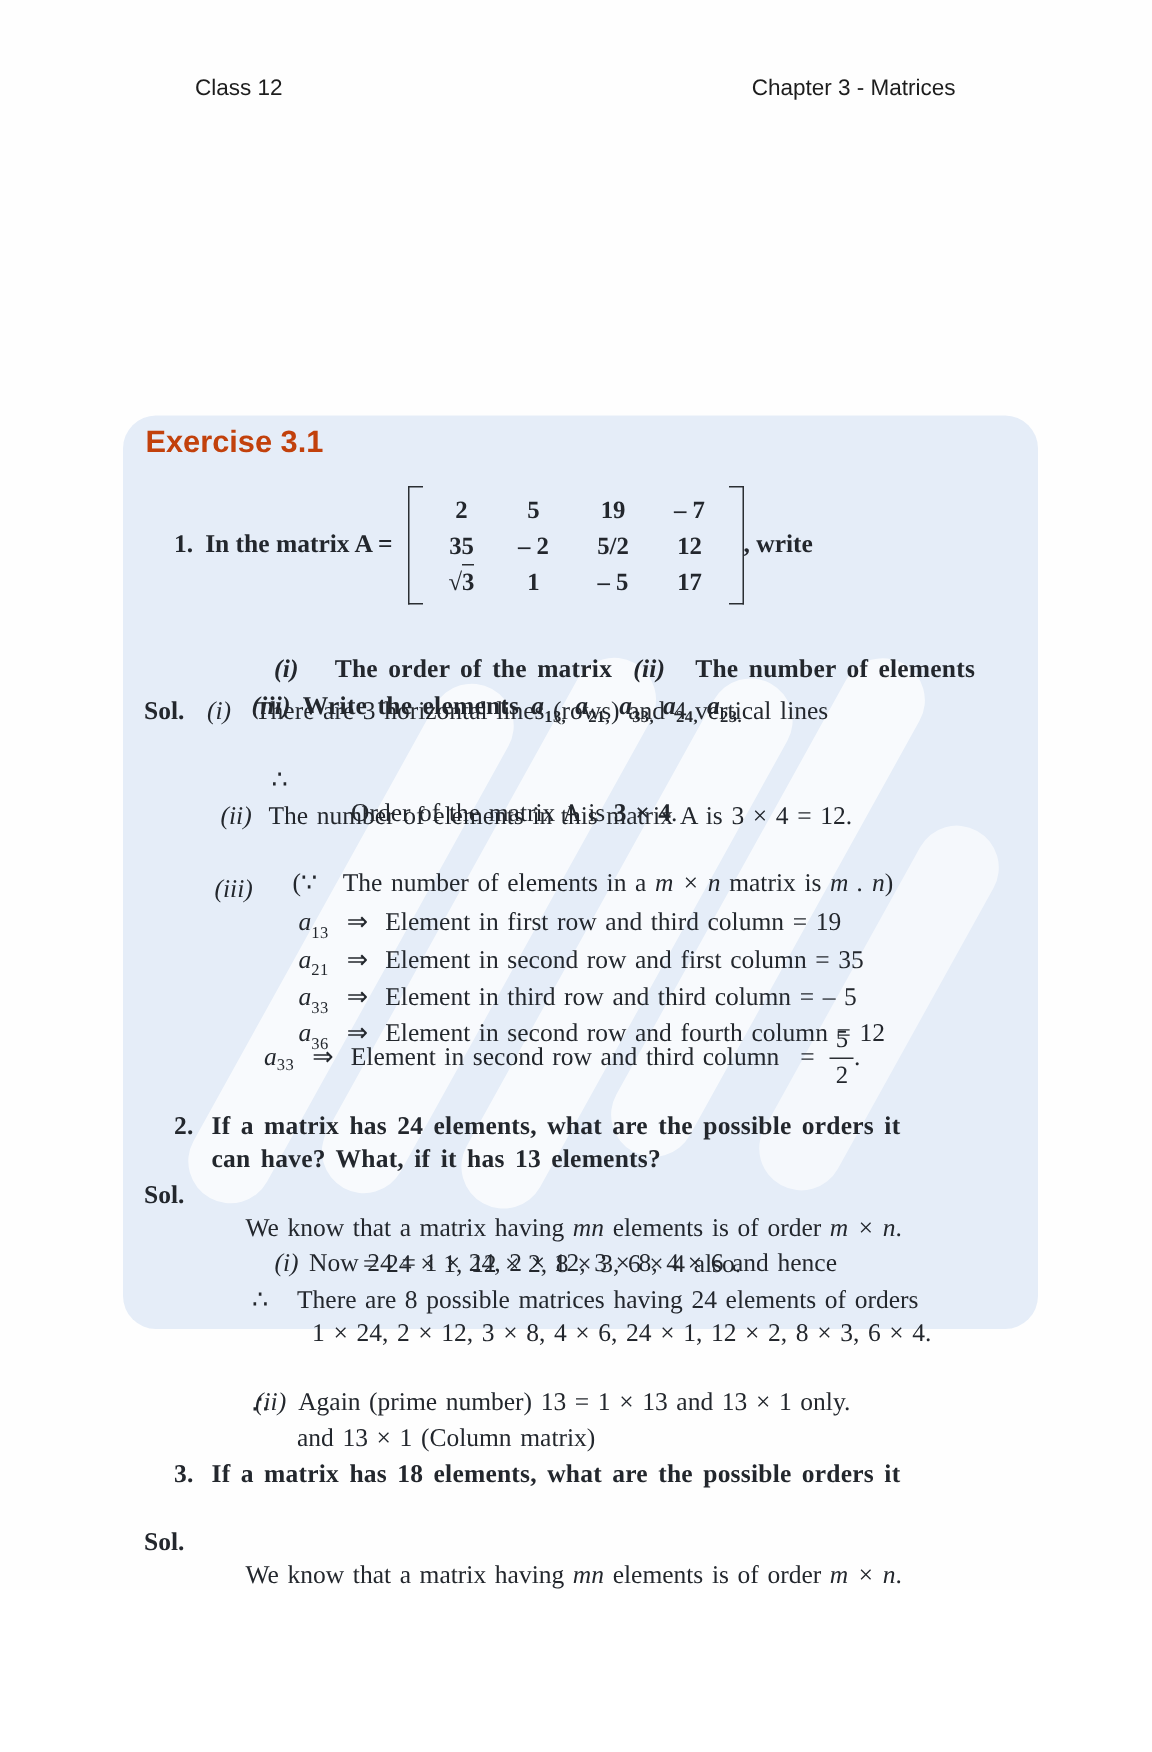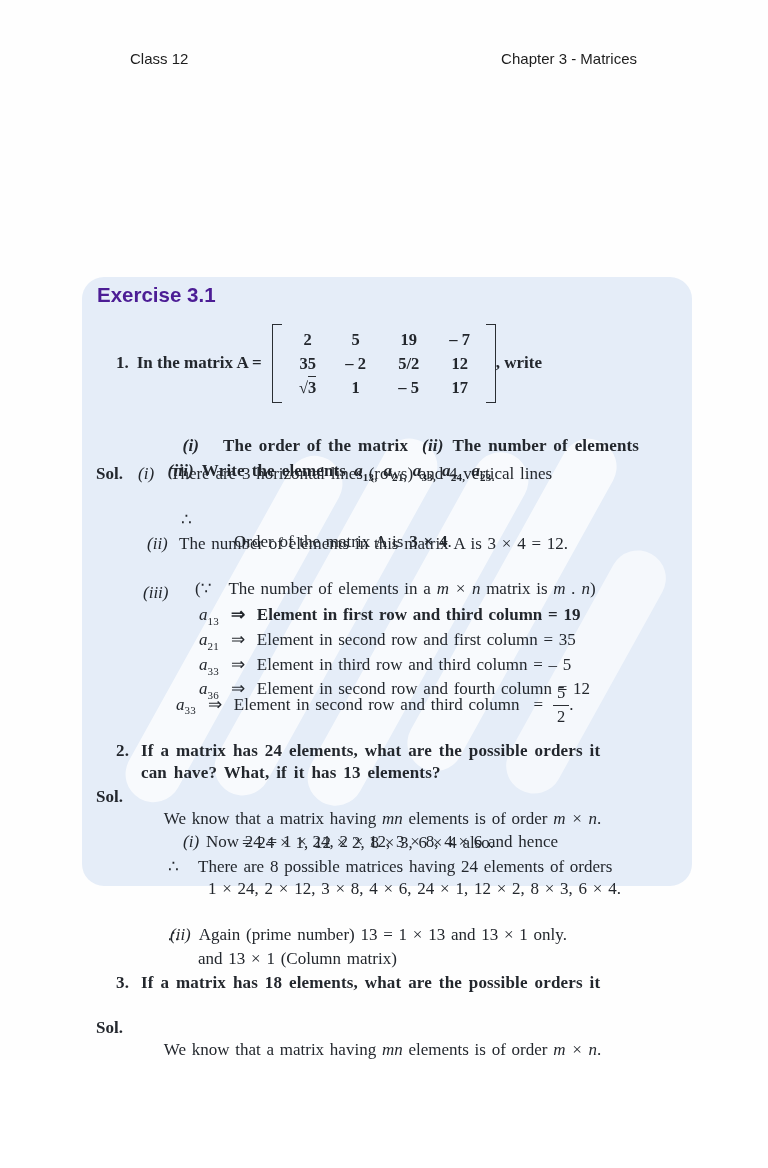--- a/index.html
+++ b/index.html
@@ -12,21 +12,21 @@
          border-radius:22px;overflow:hidden;z-index:1;}
   .wm{position:absolute;left:120px;top:140px;width:440px;height:420px;}
   .bar{position:absolute;background:rgba(255,255,255,0.72);width:56px;border-radius:28px;
        transform:rotate(29deg);}
   .bar1{left:4px;top:18px;height:388px;}
   .bar2{left:96px;top:0px;height:400px;}
   .bar3{left:188px;top:14px;height:396px;}
   .bar4{left:282px;top:2px;height:372px;}
   .bar5{left:356px;top:120px;height:270px;background:rgba(255,255,255,0.6);}
   .title{position:absolute;left:97px;top:283px;font:700 20.5px "Liberation Sans", sans-serif;
-         color:#4c1d95;z-index:3;}
+         color:#c2410c;z-index:3;}
   .ln{position:absolute;white-space:pre;font-size:17px;line-height:22px;z-index:3;word-spacing:1.5px;}
   .b{font-weight:700;}
   .i{font-style:italic;}
   .qb{word-spacing:2.5px;letter-spacing:0.15px;}
   .sub{font-size:11px;position:relative;top:4.5px;letter-spacing:0.3px;}
   .q1row{position:absolute;left:116px;top:320px;height:86px;display:flex;align-items:center;
          z-index:3;font-size:17px;white-space:pre;}
   .mx{display:inline-flex;margin-left:10px;}
   .mxb{width:9px;border:1.7px solid #2a2e33;}
   .mxbl{border-right:0;margin-right:3px;}
@@ -77,21 +77,21 @@
         <span class="c">1</span>
         <span class="c">– 5</span>
         <span class="c">17</span>
       </span>
       <span class="mxb mxbr"></span>
     </span>
     <span>, write</span>
   </div>
 
   <div class="ln b qb" style="left:155px;top:413px;">
-    <span class="i">(i)</span><span style="margin-left:24px;">The order of the matrix</span><span class="i" style="margin-left:14px;">(ii)</span><span style="margin-left:9px;">The number of elements</span>
+    <span class="i">(i)</span><span style="margin-left:24px;">The order of the matrix</span><span class="i" style="margin-left:14px;">(ii)</span><span style="margin-left:20px;">The number of elements</span>
   </div>
 
   <div class="ln b qb" style="left:140px;top:438px;text-align:center;">
     <span class="i">(iii)</span><span style="margin-left:8px;">Write the elements</span><span class="i" style="margin-left:8px;">a</span><span class="sub">13,</span><span class="i" style="margin-left:6px;">a</span><span class="sub">21,</span><span class="i" style="margin-left:6px;">a</span><span class="sub">33,</span><span class="i" style="margin-left:6px;">a</span><span class="sub">24,</span><span class="i" style="margin-left:6px;">a</span><span class="sub">23.</span>
   </div>
 
   <div class="ln b" style="left:96px;top:463px;">Sol.</div>
   <div class="ln i" style="left:138px;top:463px;">(i)</div>
   <div class="ln" style="left:170px;top:463px;">There are 3 horizontal lines (rows) and 4 vertical lines</div>
 
@@ -103,21 +103,21 @@
   <div class="ln i" style="left:147px;top:533px;">(ii)</div>
   <div class="ln" style="left:179px;top:533px;">The number of elements in this matrix A is 3 × 4 = 12.</div>
 
   <div class="ln" style="left:172px;top:556px;">
     <span>(∵   The number of elements in a </span><span class="i">m × n</span><span> matrix is </span><span class="i">m . n</span><span>)</span>
   </div>
 
   <div class="ln i" style="left:143px;top:582px;">(iii)</div>
 
   <div class="ln" style="left:176px;top:582px;">
-    <span class="i">a</span><span class="sub">13</span><span style="margin-left:12px;font-weight:bold;">⇒  Element in first row and third column = 19</span>
+    <span class="i">a</span><span class="sub">13</span><span style="margin-left:12px;">⇒  Element in first row and third column = 19</span>
   </div>
   <div class="ln" style="left:176px;top:607px;">
     <span class="i">a</span><span class="sub">21</span><span style="margin-left:12px;">⇒  Element in second row and first column = 35</span>
   </div>
   <div class="ln" style="left:176px;top:632px;">
     <span class="i">a</span><span class="sub">33</span><span style="margin-left:12px;">⇒  Element in third row and third column = – 5</span>
   </div>
   <div class="ln" style="left:176px;top:656px;">
     <span class="i">a</span><span class="sub">36</span><span style="margin-left:12px;">⇒  Element in second row and fourth column = 12</span>
   </div>

